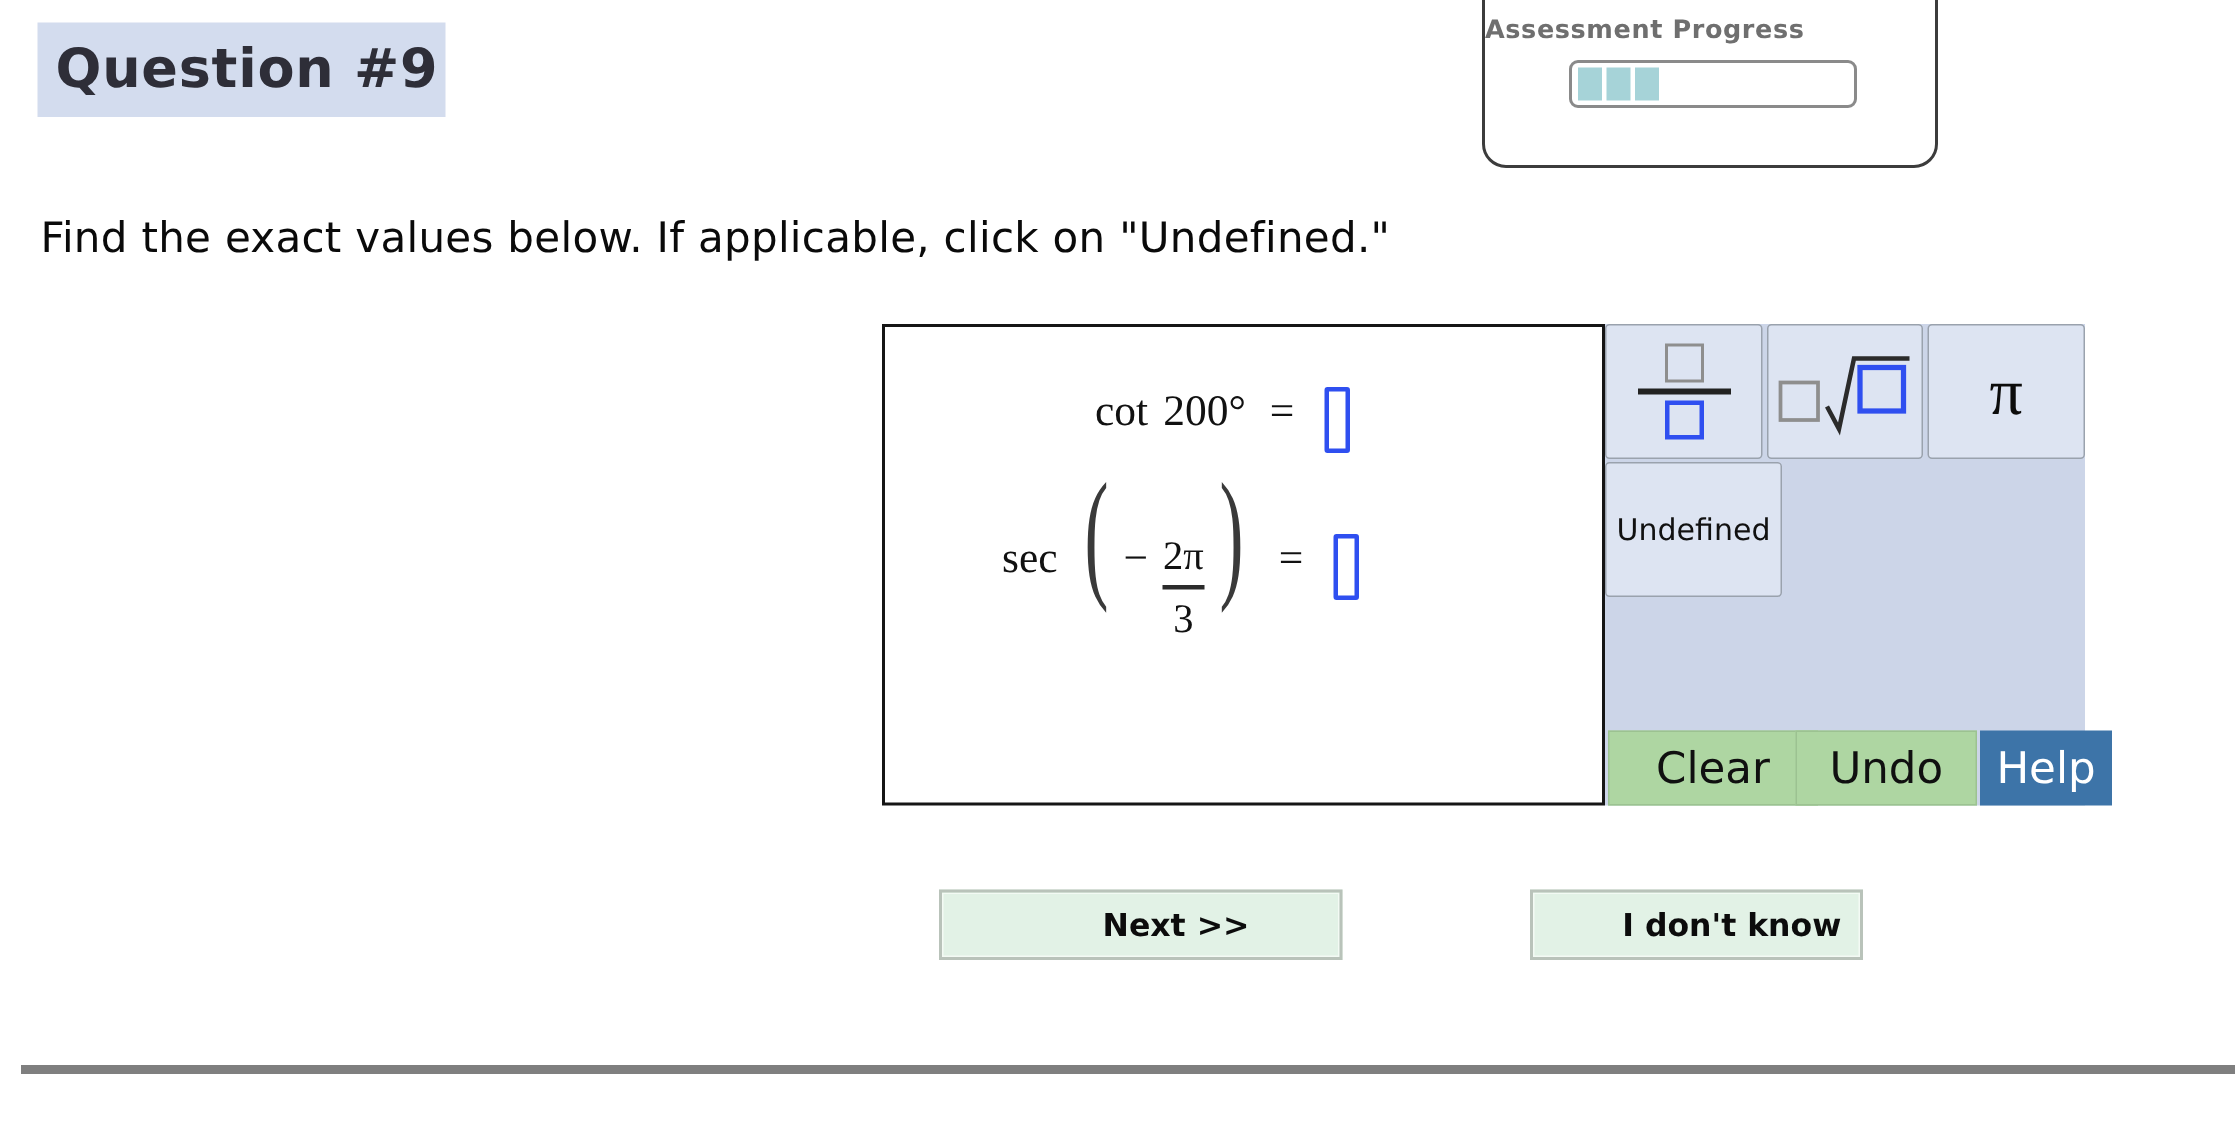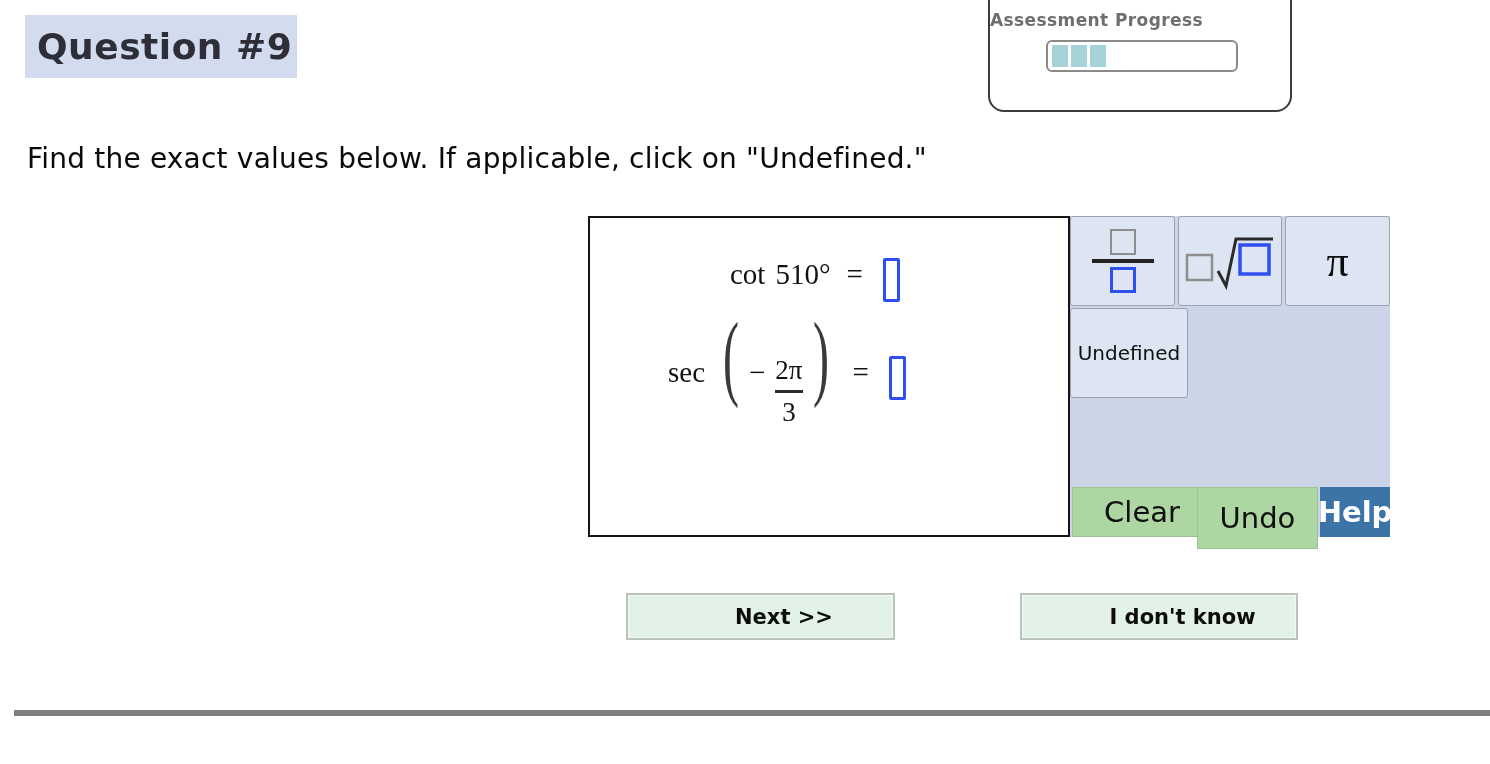--- a/index.html
+++ b/index.html
@@ -54,30 +54,30 @@
   .frac-icon{display:flex;flex-direction:column;align-items:center;}
   .frac-icon .sq{width:26px;height:26px;box-sizing:border-box;background:transparent;}
   .frac-icon .sq.gray{border:2.5px solid #8e8e8e;}
   .frac-icon .sq.blue{border:3px solid var(--input_blue,#2f4ff0);}
   .frac-icon .bar{width:62px;height:4px;background:#222;margin:4px 0;}
   .pi-glyph{font-family:"Liberation Serif","DejaVu Serif",serif;font-size:44px;color:#0c0c0c;}
 
   .panel-action{position:absolute;display:flex;align-items:center;justify-content:center;
     font-size:29px;color:#101010;cursor:pointer;box-sizing:border-box;}
   .btn-clear{left:2px;top:271px;width:140px;height:50px;background:var(--green_btn,#aed6a2);border:1px solid #9cc291;}
-  .btn-undo{left:127px;top:271px;width:121px;height:62px;background:var(--green_btn,#aed6a2);border:1px solid #9cc291;}
-  .btn-help{left:250px;top:271px;width:70px;height:50px;background:var(--help_blue,#3d74a8);color:#fff;border:none;font-weight:bold;}
+  .btn-undo{left:127px;top:271px;width:121px;height:50px;background:var(--green_btn,#aed6a2);border:1px solid #9cc291;}
+  .btn-help{left:250px;top:271px;width:88px;height:50px;background:var(--help_blue,#3d74a8);color:#fff;border:none;}
 
   
   .action-btn{position:absolute;height:47px;background:var(--action_btn_bg,#e2f2e6);
     border:2px solid #b9c3ba;box-shadow:inset 0 0 0 1px #f3faf4;
     display:flex;align-items:center;justify-content:center;
     font-size:21px;font-weight:bold;color:#0c0c0c;cursor:pointer;box-sizing:border-box;padding-left:47px;}
   .btn-next{left:626px;top:593px;width:269px;}
-  .btn-idk{left:1020px;top:593px;width:278px;}
+  .btn-idk{left:1020px;top:593px;width:222px;}
 
   .bottom-divider{position:absolute;left:14px;top:710px;width:1476px;height:6px;
     background:var(--divider_gray,#7f7f7f);}
 </style>
 </head>
 <body>
 
 <div id="page">
 
   <div class="question-badge">
@@ -92,21 +92,21 @@
         <span class="seg"></span>
       </div>
   </div>
 
   <div class="instruction">Find the exact values below. If applicable, click on "Undefined."</div>
 
   <div class="answer-area">
 
     <div class="eq-row eq1">
       <span class="eq-func">cot</span>
-      <span class="eq-arg">510°</span>
+      <span class="eq-arg">200°</span>
       <span class="eq-equals">=</span>
       <span class="answer-input"></span>
     </div>
 
     <div class="eq-row eq2">
       <span class="eq-func">sec</span>
       <span class="paren">(</span>
       <span class="minus">−</span>
       <span class="frac">
         <span>2π</span>

